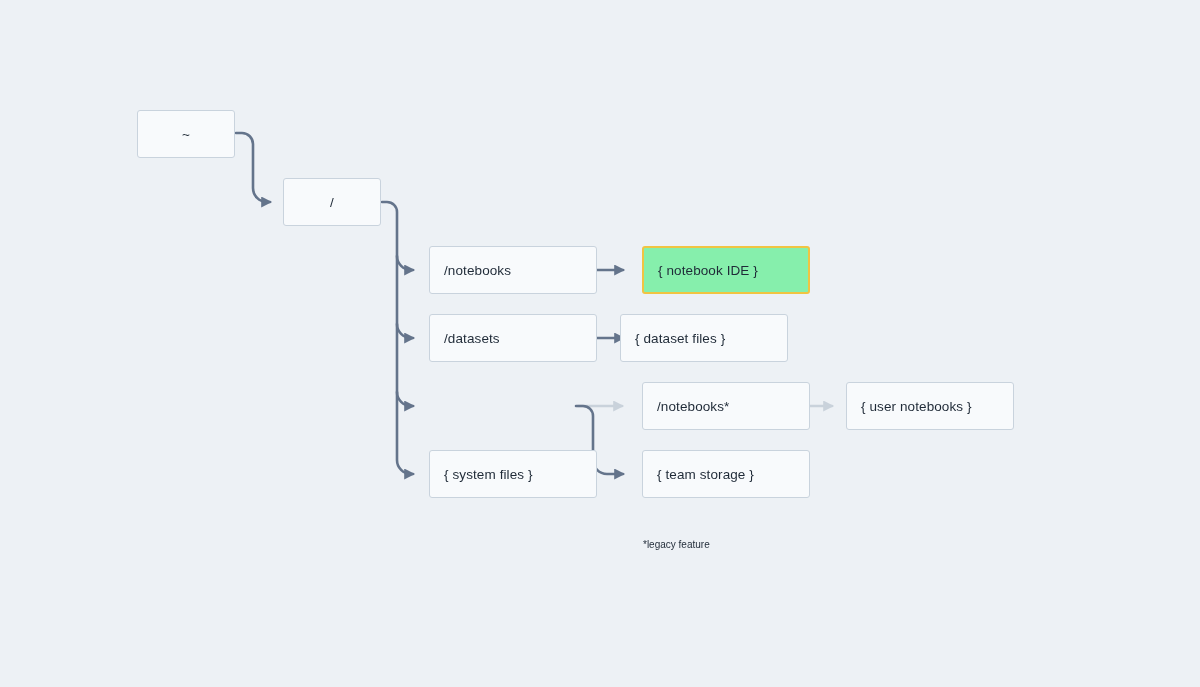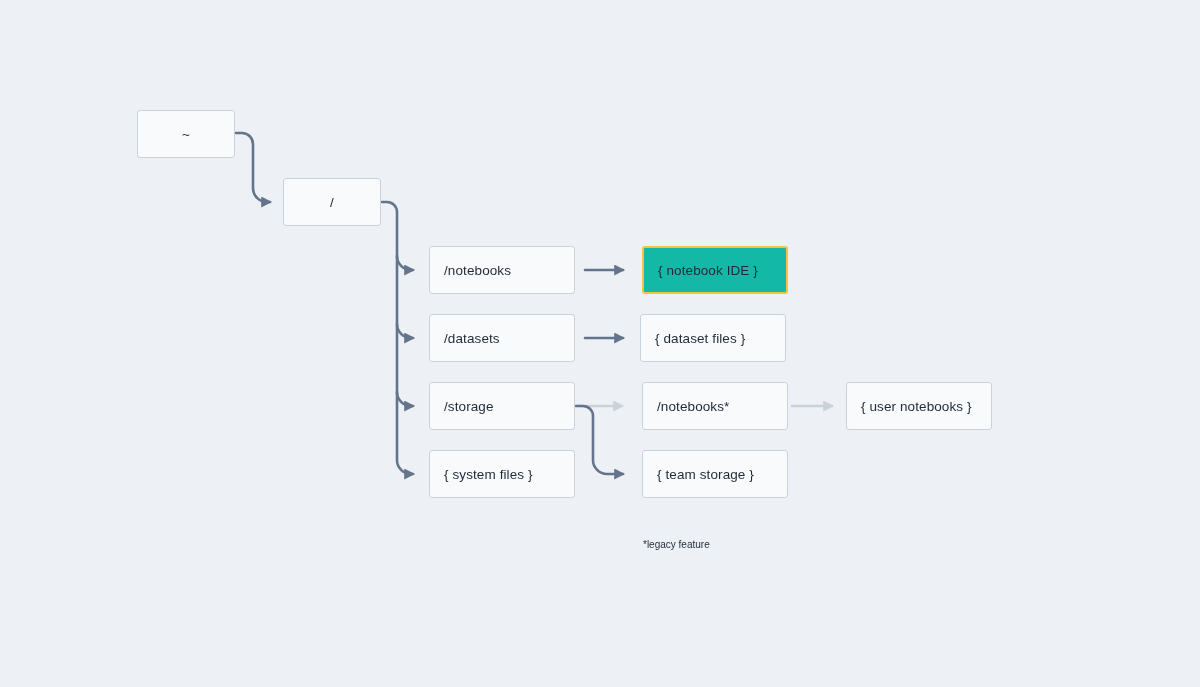--- a/index.html
+++ b/index.html
@@ -37,31 +37,31 @@
     background: #f8fafc;
     border: 1px solid #c9d3dd;
     border-radius: 3px;
     display: flex;
     align-items: center;
     font-size: 13.5px;
     letter-spacing: 0.1px;
     color: #1f2a37;
   }
   .node.wide {
-    width: 146px;
+    width: 168px;
     justify-content: flex-start;
     padding-left: 14px;
   }
   .node.small {
     width: 98px;
     justify-content: center;
     padding-left: 0;
   }
   .node.highlight {
-    background: #14b8a6;
+    background: #86efac;
     border: 2px solid #f0c442;
   }
   .node.legacy {
   }
   .footnote {
     position: absolute;
     left: 643px;
     top: 539px;
     font-size: 10px;
     color: #1f2a37;
@@ -108,25 +108,24 @@
       <path d="M 576 406 h 7 a 10 10 0 0 1 10 10 v 44 a 14 14 0 0 0 14 14 h 16" marker-end="url(#arrow-dark)"></path>
     </g>
   </svg>
 
   <div class="node small" style="left:137px; top:110px;">~</div>
 
   <div class="node small" style="left:283px; top:178px;">/</div>
 
   <div class="node wide" style="left:429px; top:246px;">/notebooks</div>
   <div class="node wide" style="left:429px; top:314px;">/datasets</div>
-  <div class="node wide" style="left:429px; top:382px;">/storage</div>
   <div class="node wide" style="left:429px; top:450px;text-align:center;">{ system files }</div>
 
   <div class="node wide highlight" style="left:642px; top:246px;">{ notebook IDE }</div>
-  <div class="node wide" style="left:640px; top:314px;">{ dataset files }</div>
+  <div class="node wide" style="left:620px; top:314px;">{ dataset files }</div>
   <div class="node wide legacy" style="left:642px; top:382px;">/notebooks*</div>
   <div class="node wide" style="left:642px; top:450px;text-align:center;">{ team storage }</div>
 
   <div class="node wide legacy" style="left:846px; top:382px;">{ user notebooks }</div>
 
   <div class="footnote">*legacy feature</div>
 
 </div>
 
 </body></html>

